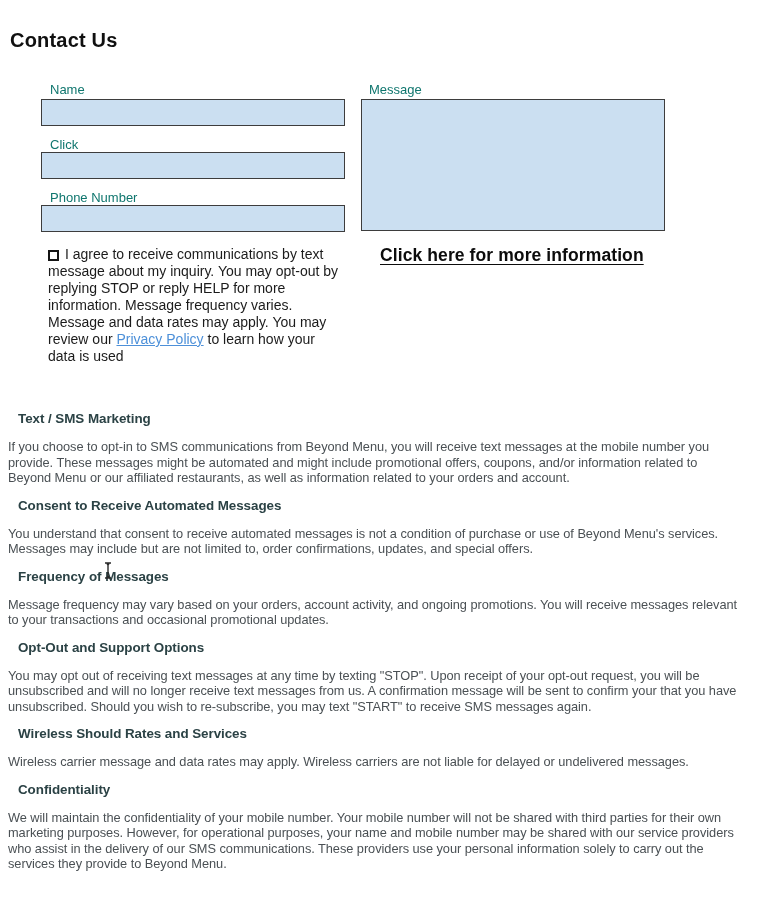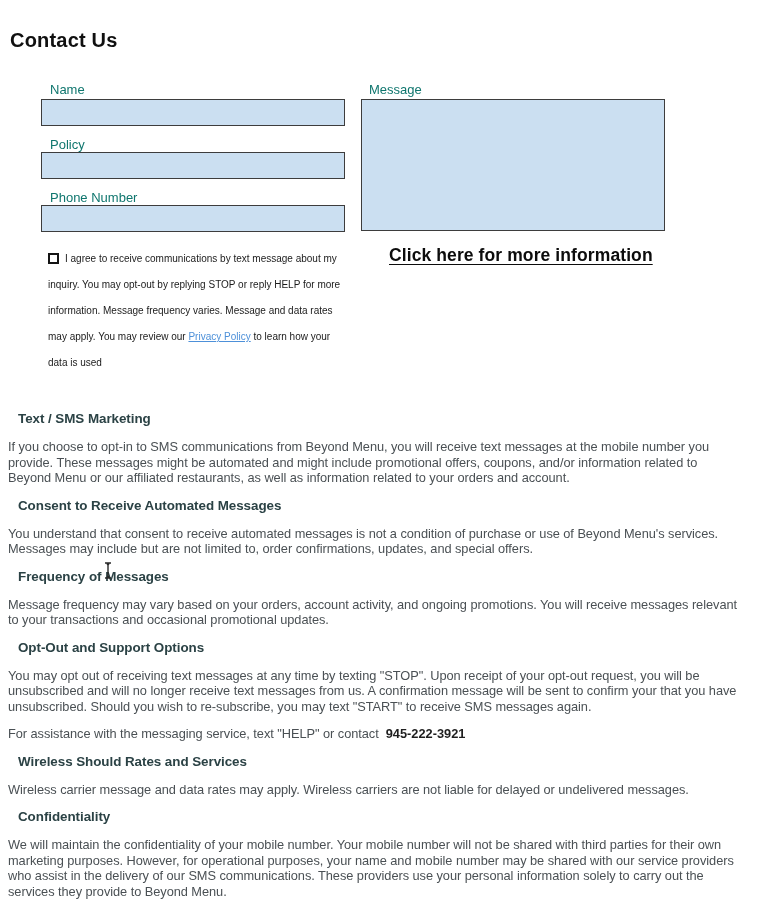--- a/index.html
+++ b/index.html
@@ -54,42 +54,42 @@
     font-family: "Liberation Sans", sans-serif;
     font-size: 13px;
     color: #1c1c1c;
     outline: none;
   }
   .consent-block {
     position: absolute;
     left: 48px;
     top: 246px;
     width: 296px;
-    font-size: 10px;
-    line-height: 26px;
+    font-size: 14px;
+    line-height: 17px;
     color: #1b1b1b;
   }
   .checkbox {
     display: inline-block;
     width: 11px;
     height: 11px;
     border: 2px solid #141414;
     background: #ffffff;
     margin-right: 6px;
     vertical-align: -2px;
     cursor: pointer;
   }
   .privacy-link {
     color: #4d90d9;
     text-decoration: underline;
     cursor: pointer;
   }
   .more-info-link {
     position: absolute;
-    left: 389px;
+    left: 380px;
     top: 245px;
     font-size: 17.5px;
     font-weight: bold;
     color: #0c0c0c;
     text-decoration: underline;
     text-underline-offset: 3px;
     letter-spacing: 0.1px;
     cursor: pointer;
   }
   .sections {
@@ -131,21 +131,21 @@
 </head>
 <body>
 
 <div class="page">
 
   <h1 class="page-title">Contact Us</h1>
 
   <label class="field-label" style="left:50px; top:82px;">Name</label>
   <input class="field-input" style="left: 41px; top: 99px;" type="text">
 
-  <label class="field-label" style="left:50px; top:137px;">Policy</label>
+  <label class="field-label" style="left:50px; top:137px;">Click</label>
   <input class="field-input" style="left: 41px; top: 152px;" type="text">
 
   <label class="field-label" style="left:50px; top:190px;">Phone Number</label>
   <input class="field-input" style="left: 41px; top: 205px;" type="text">
 
   <label class="field-label" style="left:369px; top:82px;">Message</label>
   <textarea class="message-area" style=""></textarea>
 
   <div class="consent-block">
     <span class="checkbox"></span><span>I agree to receive communications by text message about my inquiry. You may opt-out by replying STOP or reply HELP for more information. Message frequency varies. Message and data rates may apply. You may review our </span><a class="privacy-link">Privacy Policy</a><span> to learn how your data is used</span>
@@ -166,21 +166,20 @@
     </div>
 
     <div class="section">
       <h2>Frequency of Messages</h2>
       <p>Message frequency may vary based on your orders, account activity, and ongoing promotions. You will receive messages relevant to your transactions and occasional promotional updates.</p>
     </div>
 
     <div class="section">
       <h2>Opt-Out and Support Options</h2>
       <p>You may opt out of receiving text messages at any time by texting "STOP". Upon receipt of your opt-out request, you will be unsubscribed and will no longer receive text messages from us. A confirmation message will be sent to confirm your that you have unsubscribed. Should you wish to re-subscribe, you may text "START" to receive SMS messages again.</p>
-      <p><span>For assistance with the messaging service, text "HELP" or contact</span><span class="phone-number">945-222-3921</span></p>
     </div>
 
     <div class="section">
       <h2>Wireless Should Rates and Services</h2>
       <p>Wireless carrier message and data rates may apply. Wireless carriers are not liable for delayed or undelivered messages.</p>
     </div>
 
     <div class="section">
       <h2>Confidentiality</h2>
       <p>We will maintain the confidentiality of your mobile number. Your mobile number will not be shared with third parties for their own marketing purposes. However, for operational purposes, your name and mobile number may be shared with our service providers who assist in the delivery of our SMS communications. These providers use your personal information solely to carry out the services they provide to Beyond Menu.</p>

